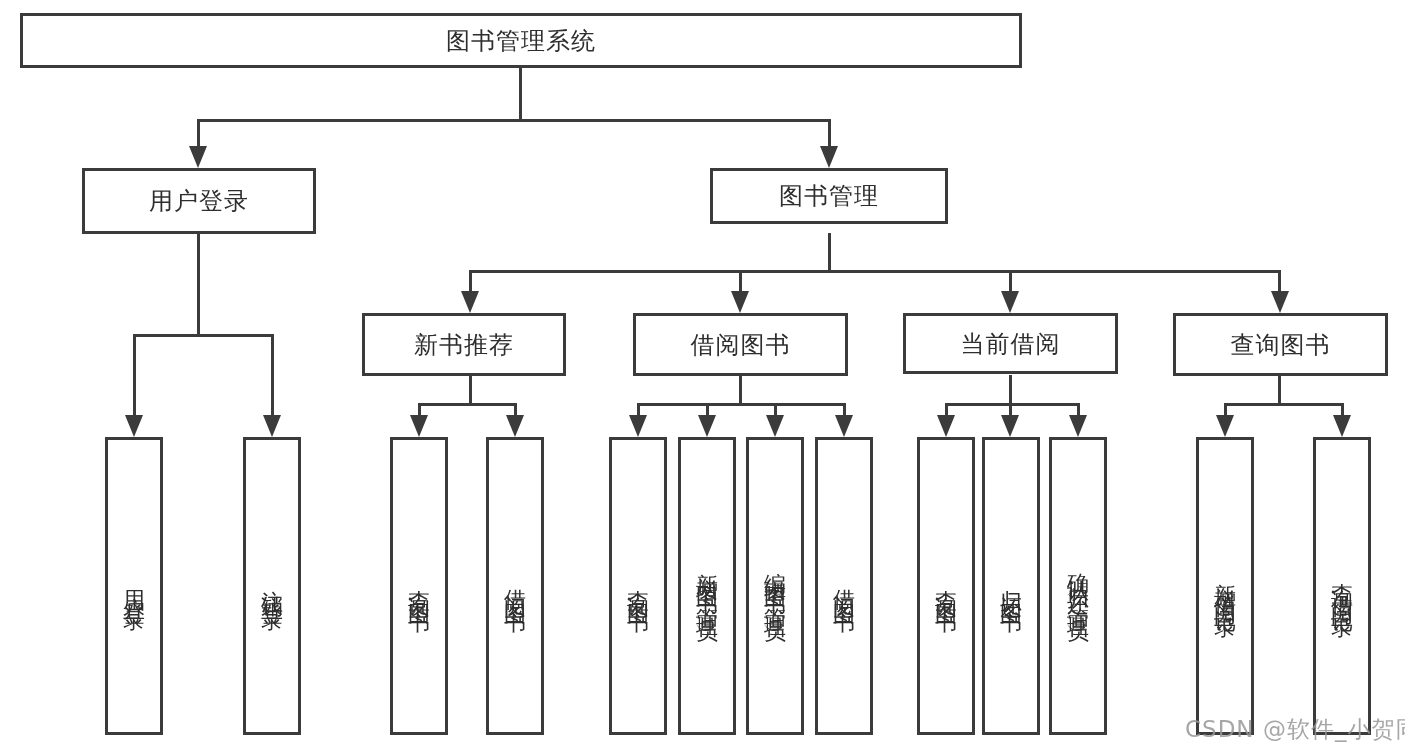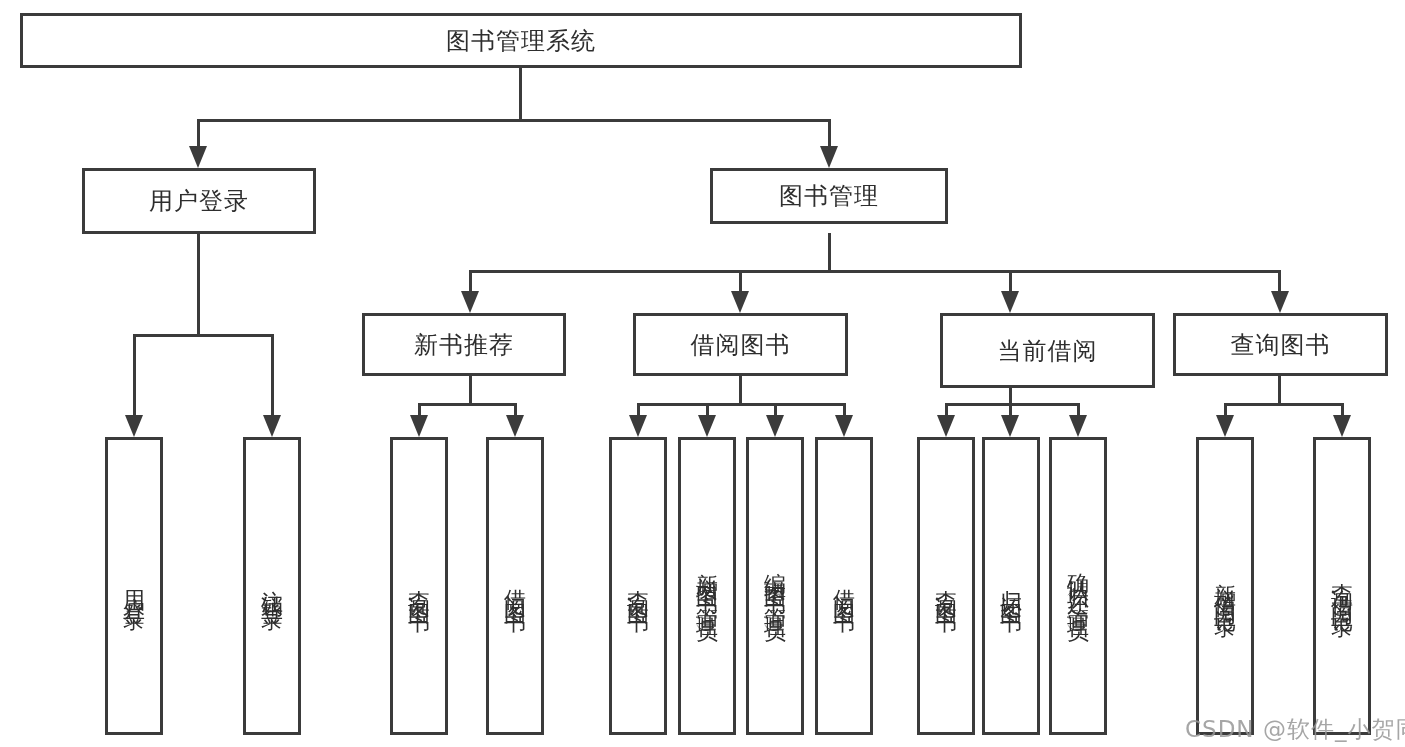--- a/index.html
+++ b/index.html
@@ -102,21 +102,21 @@
   <div class="hbox" style="left:710px;top:168px;width:238px;height:56px">
     <span>图书管理</span>
   </div>
 
   <div class="hbox" style="left:362px;top:313px;width:204px;height:63px">
     <span>新书推荐</span>
   </div>
   <div class="hbox" style="left:633px;top:313px;width:215px;height:63px">
     <span>借阅图书</span>
   </div>
-  <div class="hbox" style="left:940px;top:313px;width:215px;height:75px">
+  <div class="hbox" style="left:903px;top:313px;width:215px;height:61px">
     <span>当前借阅</span>
   </div>
   <div class="hbox" style="left:1173px;top:313px;width:215px;height:63px">
     <span>查询图书</span>
   </div>
 
   <div class="vbox" style="left:105px">
     <span class="vtext">用户登录</span>
   </div>
   <div class="vbox" style="left:243px">

